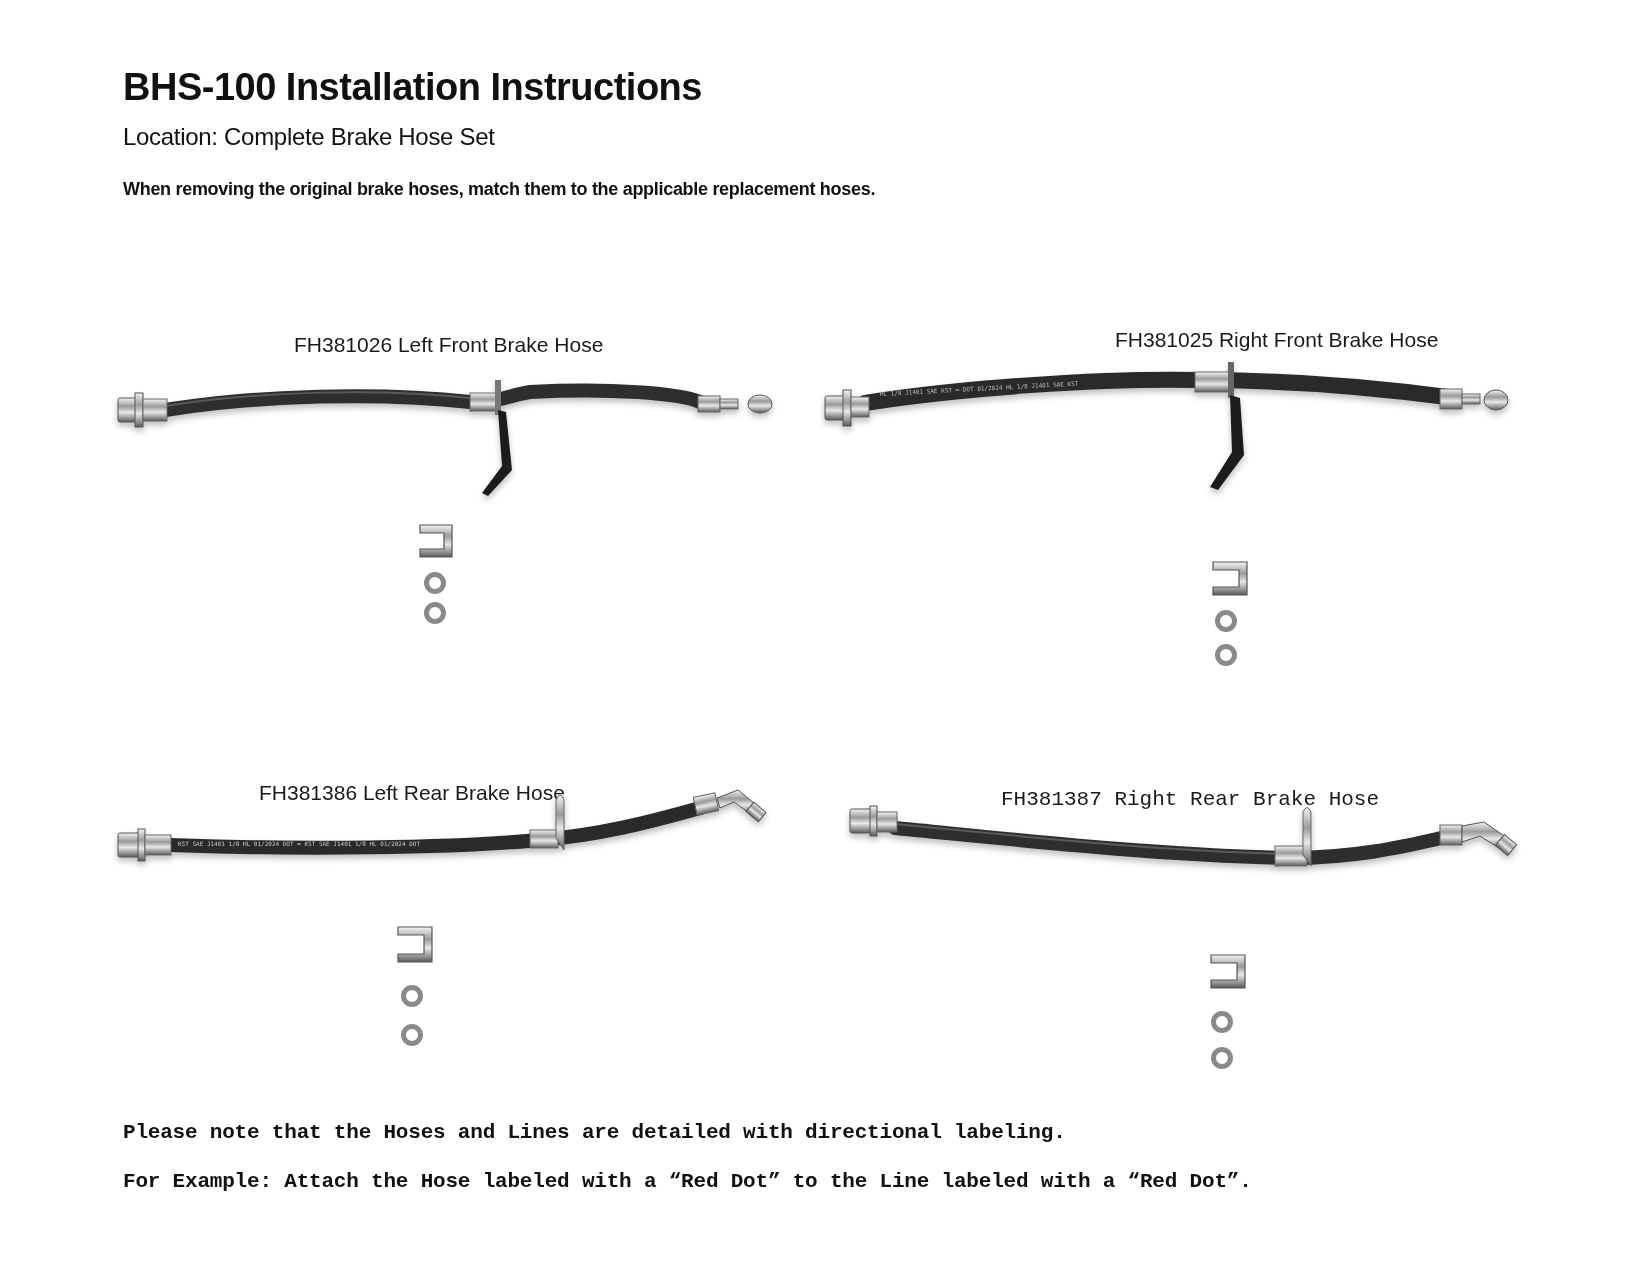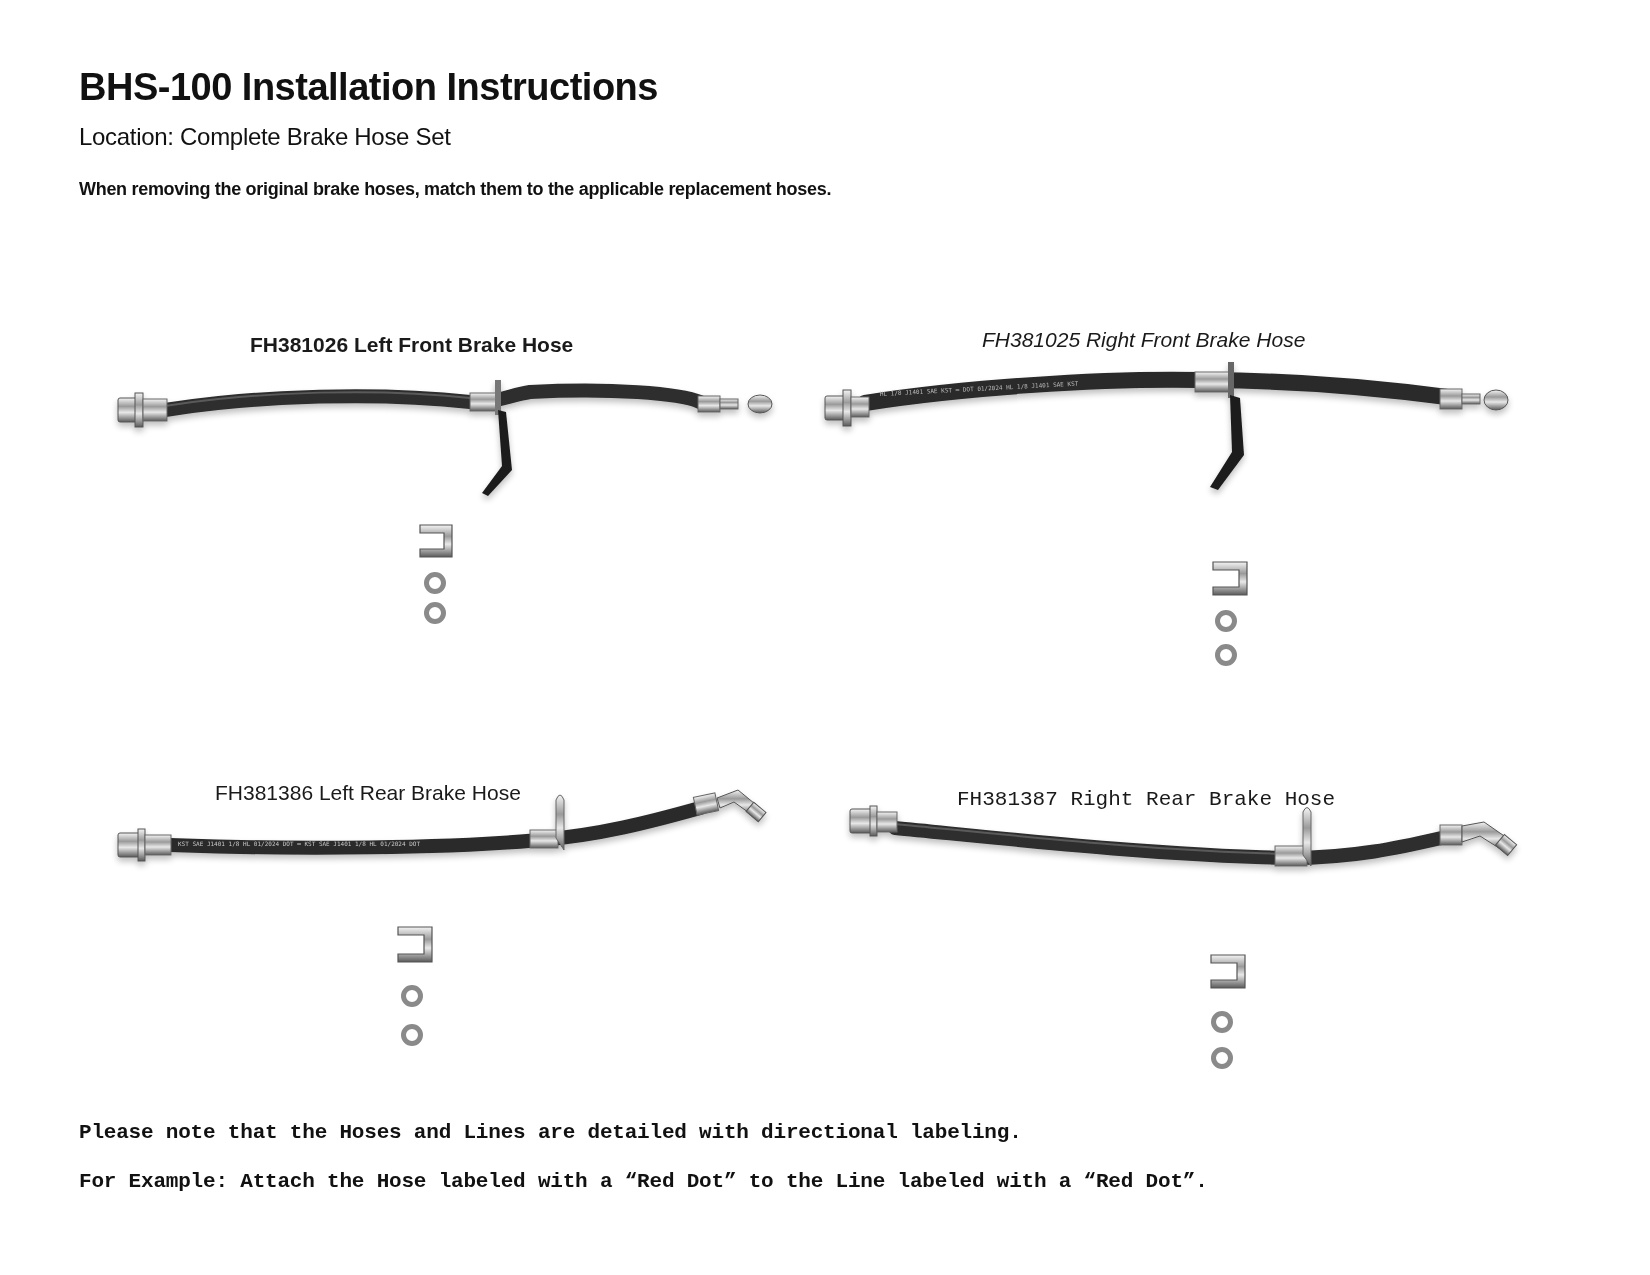--- a/index.html
+++ b/index.html
@@ -1,35 +1,35 @@
 <!DOCTYPE html>
 <html><head>
 <meta charset="utf-8">
 <style>
   html, body { margin: 0; padding: 0; background: #ffffff; }
   body { width: 1650px; height: 1275px; position: relative; overflow: hidden;
          font-family: "Liberation Sans", "DejaVu Sans", sans-serif; color: #111; }
-  .abs { position: absolute; white-space: nowrap; }
+  .abs { position: absolute; white-space: nowrap; margin-left: 44px; }
   .title { left: 79px; top: 66px; font-size: 38px; font-weight: bold; letter-spacing: -0.5px; }
   .subtitle { left: 79px; top: 123px; font-size: 24px; font-weight: normal; letter-spacing: -0.3px; }
   .instruction { left: 79px; top: 179px; font-size: 18px; font-weight: bold; letter-spacing: -0.3px; }
   .hose-label { font-size: 21px; font-weight: normal; color: #1a1a1a; }
   .note { left: 79px; font-size: 21px; font-weight: bold; letter-spacing: -0.2px; font-family: Liberation Mono, monospace; }
   .figure { position: absolute; left: 0; top: 0; width: 1650px; height: 1275px; }
   svg { position: absolute; left: 0; top: 0; }
 </style>
 </head>
 <body>
 
 <div class="abs title">BHS-100 Installation Instructions</div>
 <div class="abs subtitle">Location: Complete Brake Hose Set</div>
 <div class="abs instruction">When removing the original brake hoses, match them to the applicable replacement hoses.</div>
 
-<div class="abs hose-label" style="left:250px; top:333px;font-weight:bold;">FH381026 Left Front Brake Hose</div>
-<div class="abs hose-label" style="left:982px; top:328px;font-style:italic;">FH381025 Right Front Brake Hose</div>
+<div class="abs hose-label" style="left:250px; top:333px;">FH381026 Left Front Brake Hose</div>
+<div class="abs hose-label" style="left:1071px; top:328px;">FH381025 Right Front Brake Hose</div>
 <div class="abs hose-label" style="left:215px; top:781px;">FH381386 Left Rear Brake Hose</div>
 <div class="abs hose-label" style="left:957px; top:788px;font-family:Liberation Mono, monospace;">FH381387 Right Rear Brake Hose</div>
 
 <div class="figure">
 <svg width="1650" height="1275" viewBox="0 0 1650 1275" xmlns="http://www.w3.org/2000/svg">
   <defs>
     <linearGradient id="metal" x1="0" y1="0" x2="0" y2="1">
       <stop offset="0" stop-color="#f4f4f4"></stop>
       <stop offset="0.35" stop-color="#9a9a9a"></stop>
       <stop offset="0.6" stop-color="#e8e8e8"></stop>

